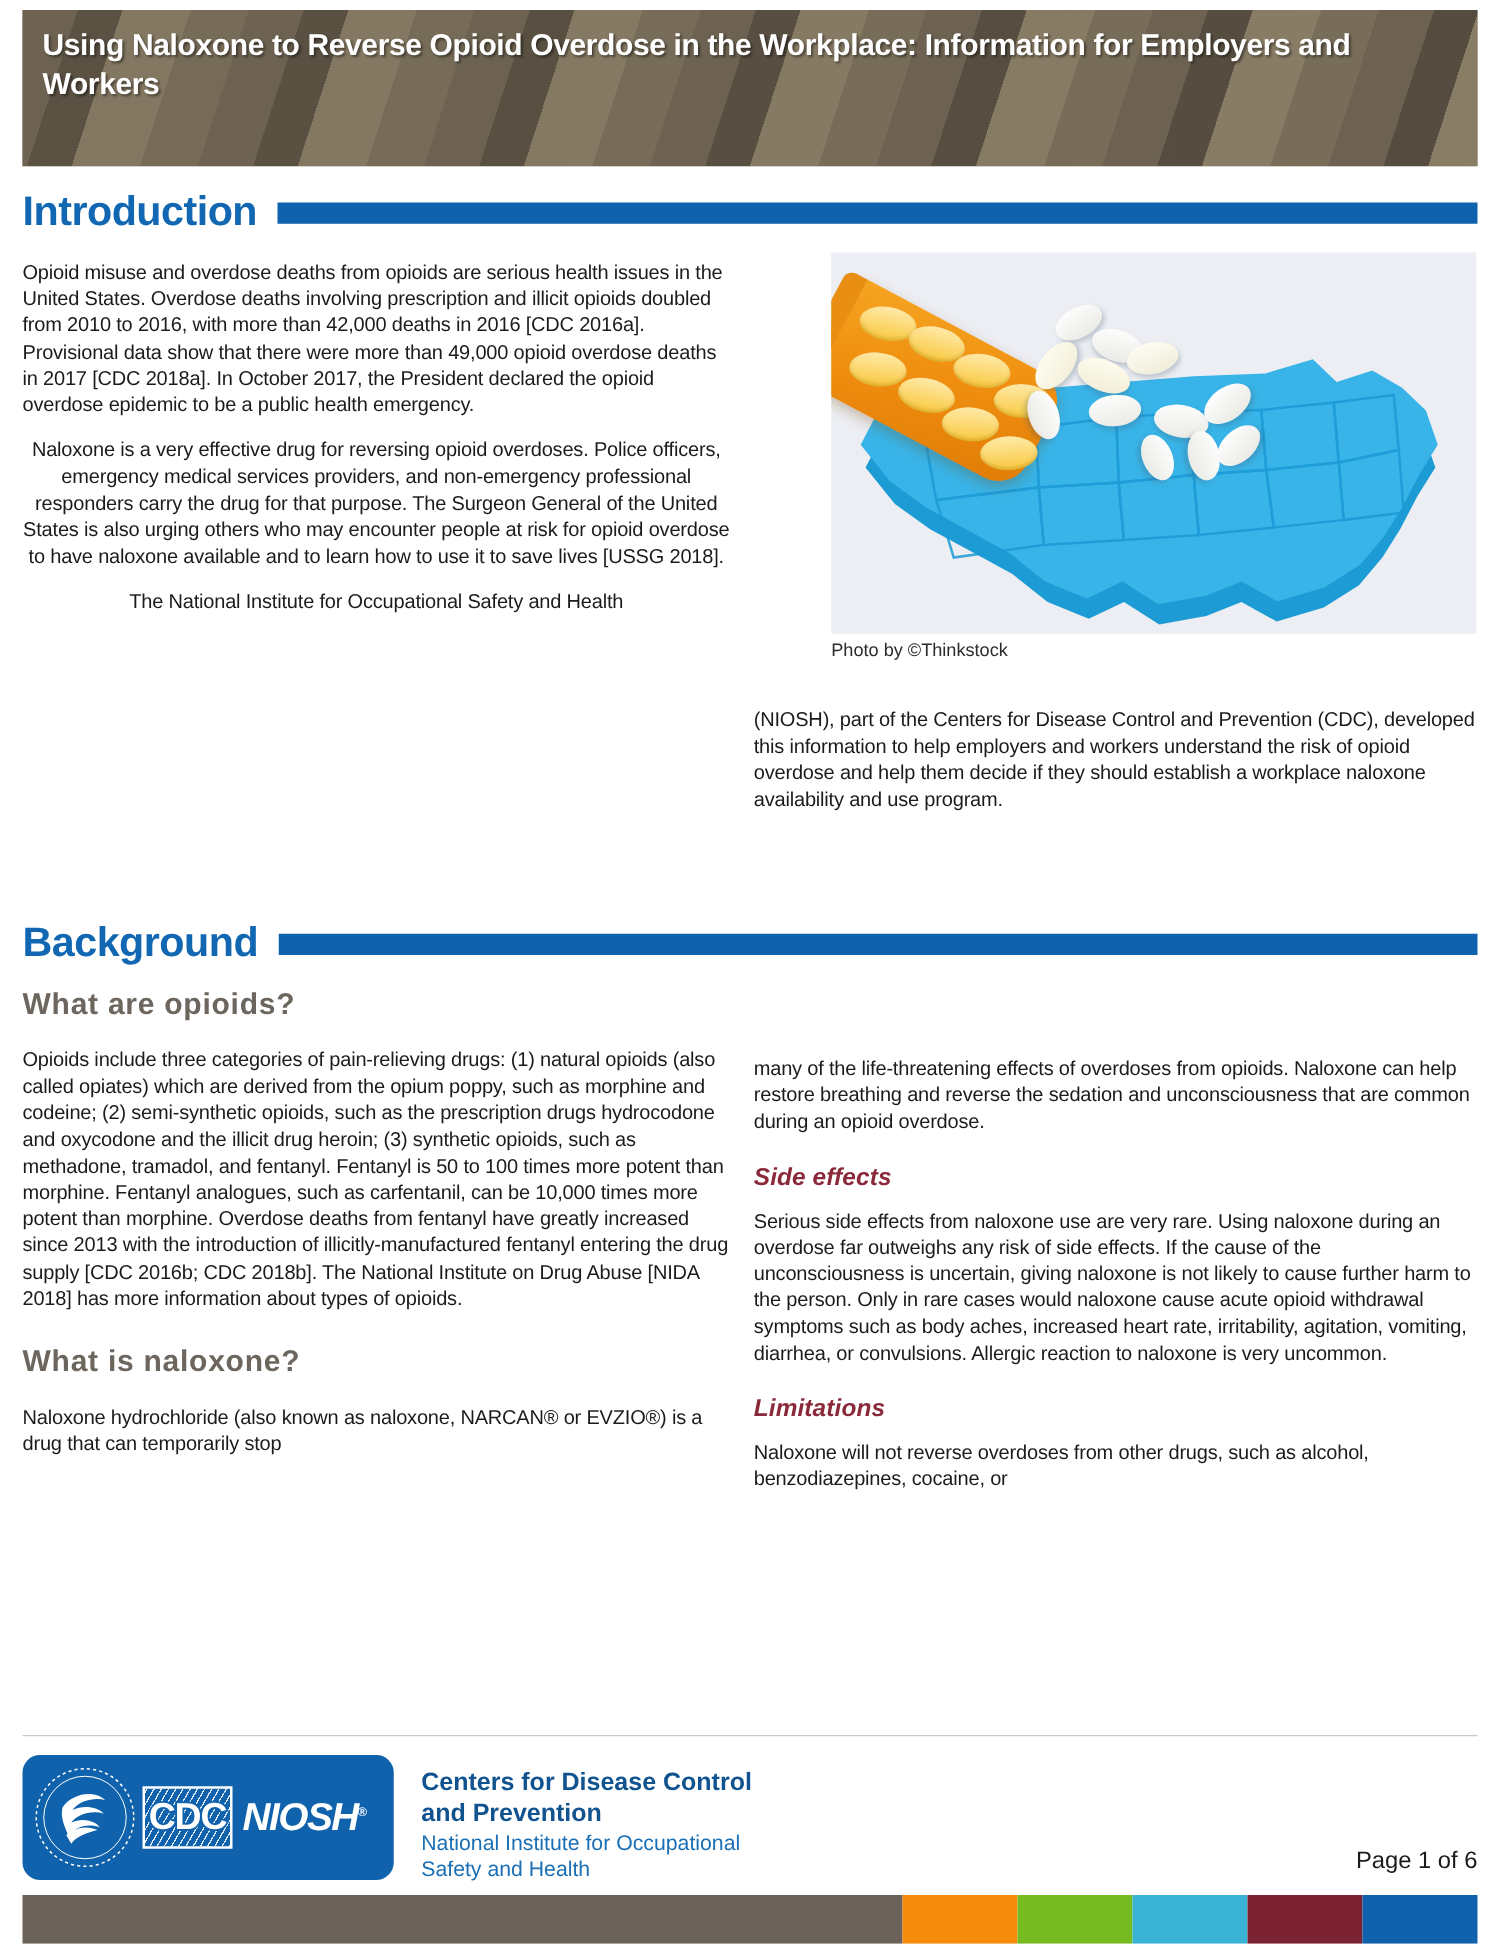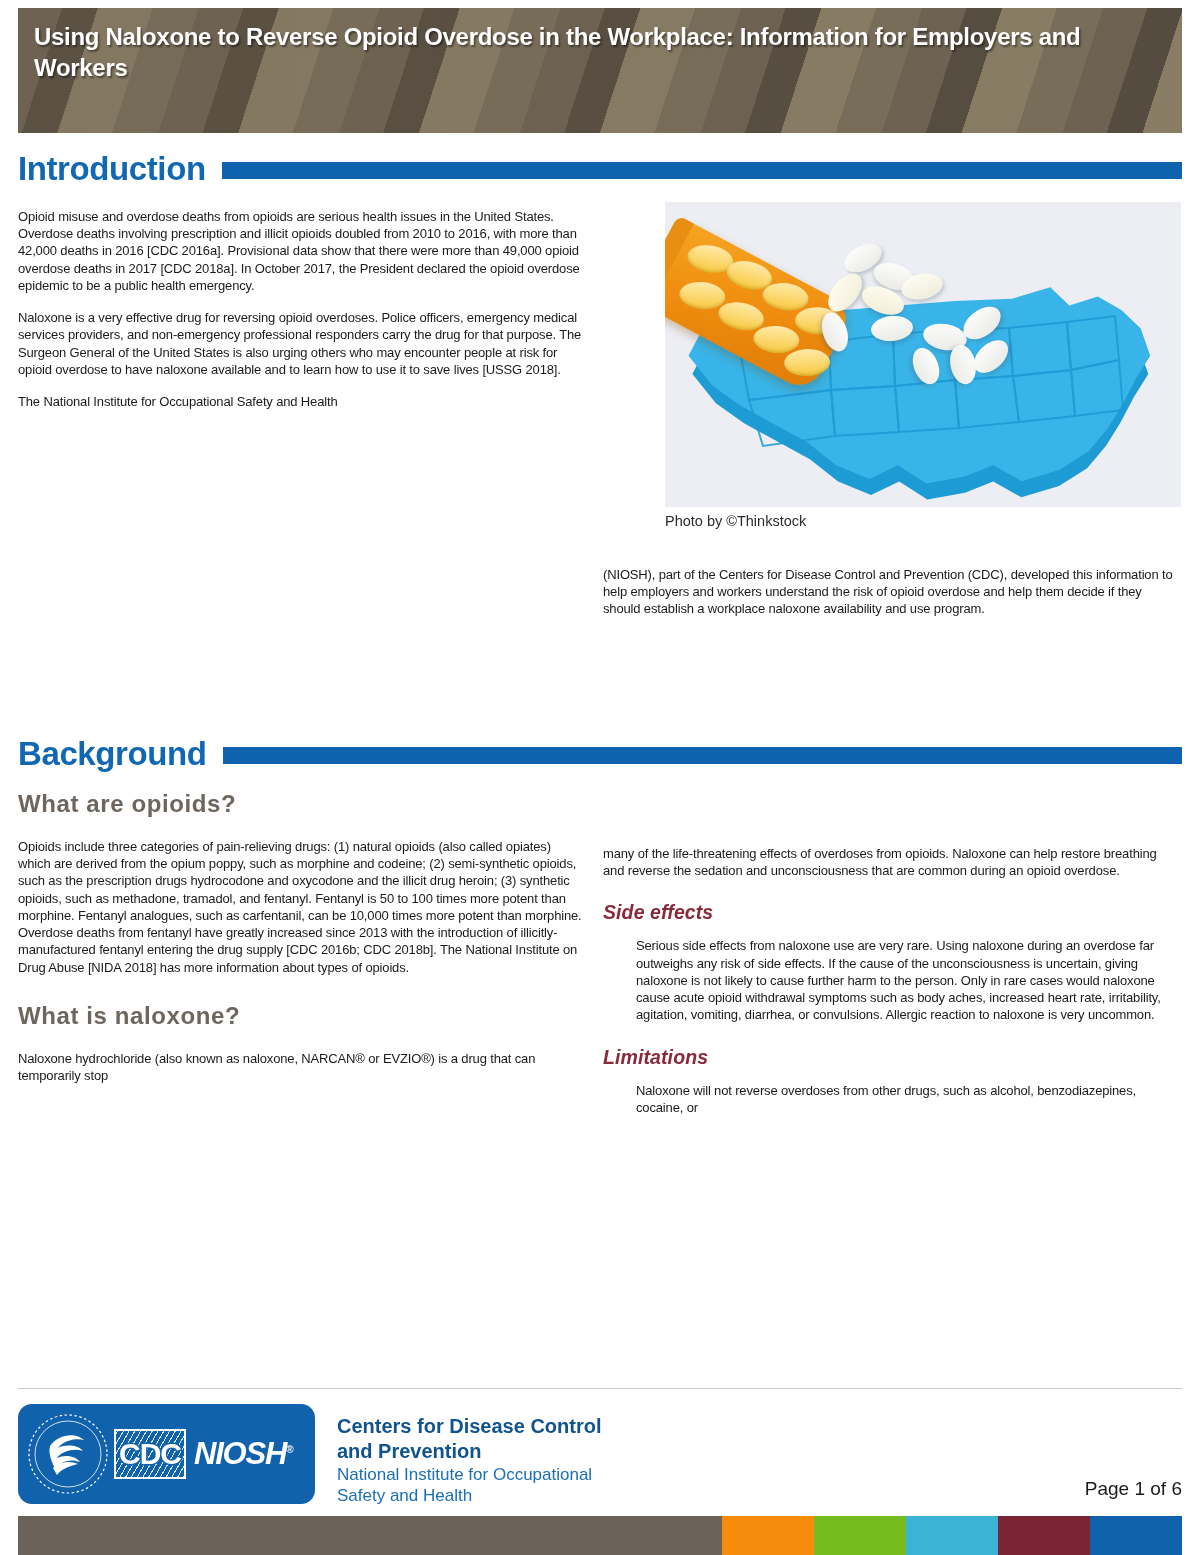--- a/index.html
+++ b/index.html
@@ -94,25 +94,25 @@
   .minor-head {
     color: #8a2939;
     font-size: 19.5px;
     font-style: italic;
     letter-spacing: 0.1px;
   }
 
   
   .body-text {
     color: #1b1b1b;
-    font-size: 13px;
+    font-size: 16px;
     line-height: 1.325;
     letter-spacing: -0.15px;
   }
-  .body-text + .body-text { margin-top: 15px; }
+  .body-text + .body-text { margin-top: 15px; text-align: center; }
 
   
   .col-left-intro {
     position: absolute;
     left: 18px;
     top: 208px;
     width: 566px;
   }
   .col-right-intro {
     position: absolute;
@@ -222,21 +222,21 @@
     width: 566px;
   }
   .col-right-bg {
     position: absolute;
     left: 603px;
     top: 845px;
     width: 578px;
   }
   .spacer-sub { margin-top: 26px; }
   .spacer-minor { margin-top: 22px; }
-  .after-minor { margin-top: 13px; margin-left: 33px; }
+  .after-minor { margin-top: 13px; }
 
   
   .footer-rule {
     position: absolute;
     left: 18px;
     top: 1388px;
     width: 1164px;
     height: 1px;
     background: #c9c9c9;
   }

